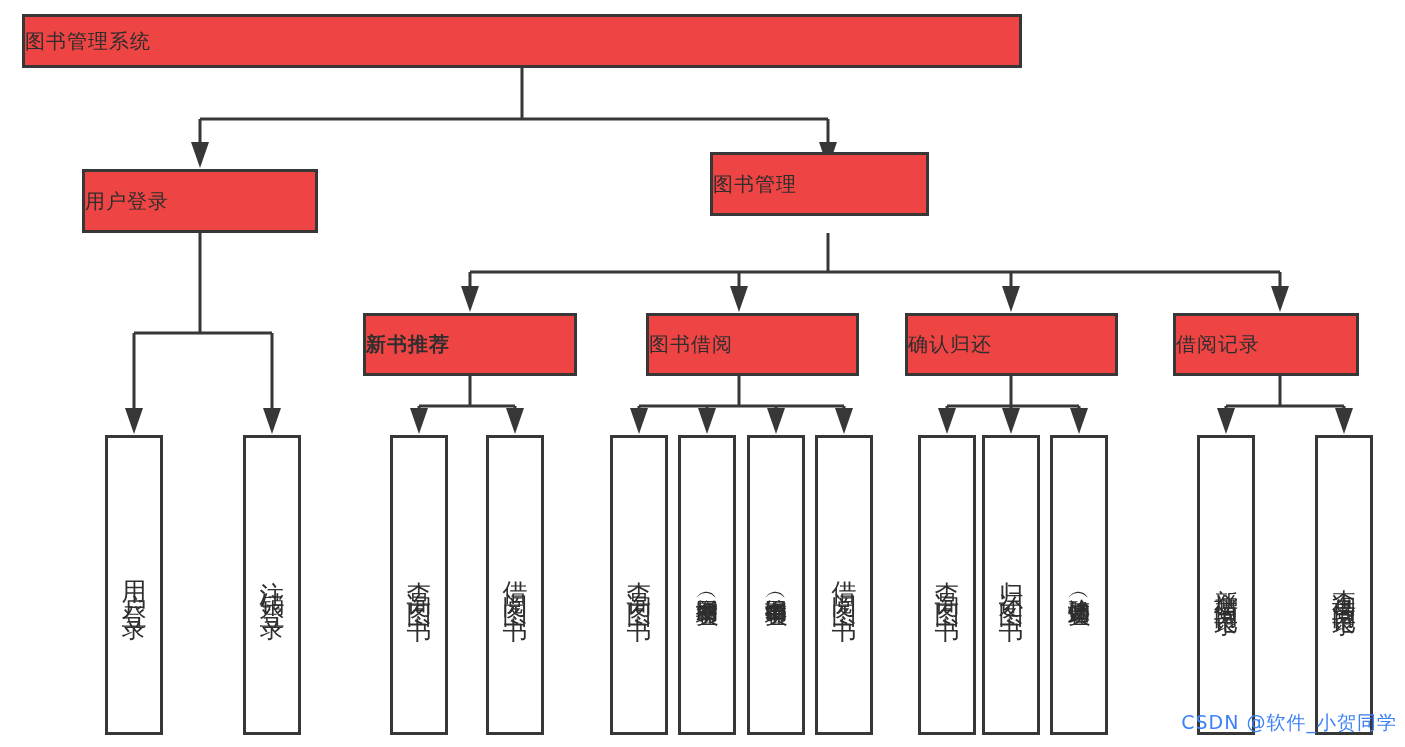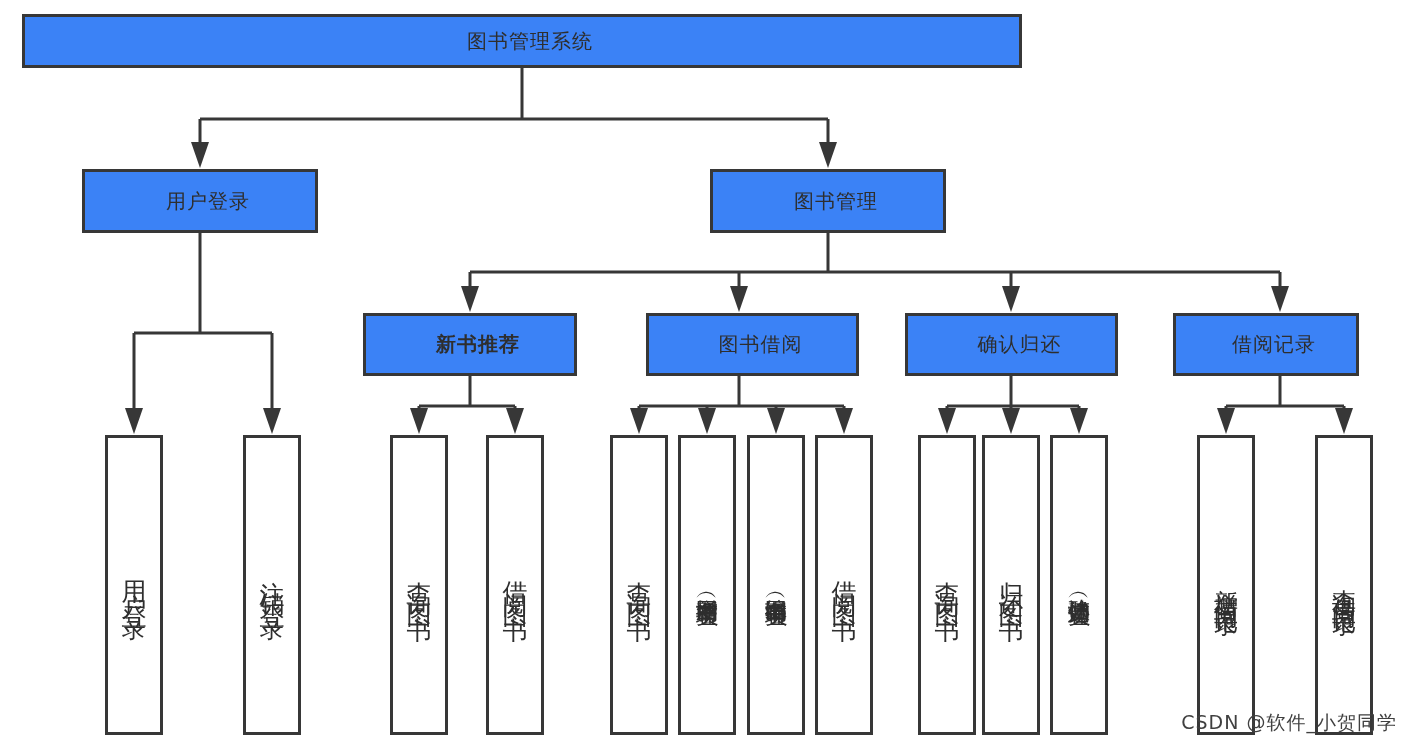--- a/index.html
+++ b/index.html
@@ -6,42 +6,42 @@
   .canvas{
     position:relative;
     width:1405px;height:747px;
     background:#ffffff;
     font-family:"DejaVu Sans","Liberation Sans",sans-serif;
     overflow:hidden;
   }
   svg.wires{position:absolute;left:0;top:0;width:1405px;height:747px;}
   .hbox{
     position:absolute;box-sizing:border-box;
-    border:3px solid #373737;background:#3b82f6;
-    display:flex;align-items:center;justify-content:center;padding-left:16px;
+    border:3px solid #373737;background:#ef4444;
+    display:flex;align-items:center;justify-content:flex-start;
   }
   .hbox span{
     font-size:20px;color:#2e2e2e;letter-spacing:1px;
     white-space:nowrap;
   }
   .leaf{
     position:absolute;top:435px;height:300px;width:58px;
     box-sizing:border-box;border:3px solid #373737;background:#ffffff;
     display:flex;align-items:center;justify-content:center;
   }
   .leaf span{
     writing-mode:vertical-rl;text-orientation:mixed;
     white-space:nowrap;line-height:1;
     font-size:25px;color:#2e2e2e;letter-spacing:12px;
   }
   .leaf.mid span{font-size:24px;letter-spacing:5px;}
   .leaf.tight span{font-size:22px;letter-spacing:1px;}
   .watermark{
     position:absolute;top:710px;right:8px;
-    font-size:19px;color:#404040;letter-spacing:1px;
+    font-size:19px;color:#3b82f6;letter-spacing:1px;
     white-space:nowrap;
   }
 </style>
 </head>
 <body>
 
 <div class="canvas">
 
   <svg class="wires" viewBox="0 0 1405 747" fill="none">
     <defs>
@@ -98,21 +98,21 @@
     </g>
   </svg>
 
   <div class="hbox" style="left:22px;top:14px;width:1000px;height:54px;">
     <span>图书管理系统</span>
   </div>
 
   <div class="hbox" style="left:82px;top:169px;width:236px;height:64px;">
     <span>用户登录</span>
   </div>
-  <div class="hbox" style="left:710px;top:169px;width:236px;height:64px;">
+  <div class="hbox" style="left:710px;top:152px;width:219px;height:64px;">
     <span>图书管理</span>
   </div>
 
   <div class="hbox" style="left:363px;top:313px;width:214px;height:63px;font-weight:bold;">
     <span>新书推荐</span>
   </div>
   <div class="hbox" style="left:646px;top:313px;width:213px;height:63px;">
     <span>图书借阅</span>
   </div>
   <div class="hbox" style="left:905px;top:313px;width:213px;height:63px;">

